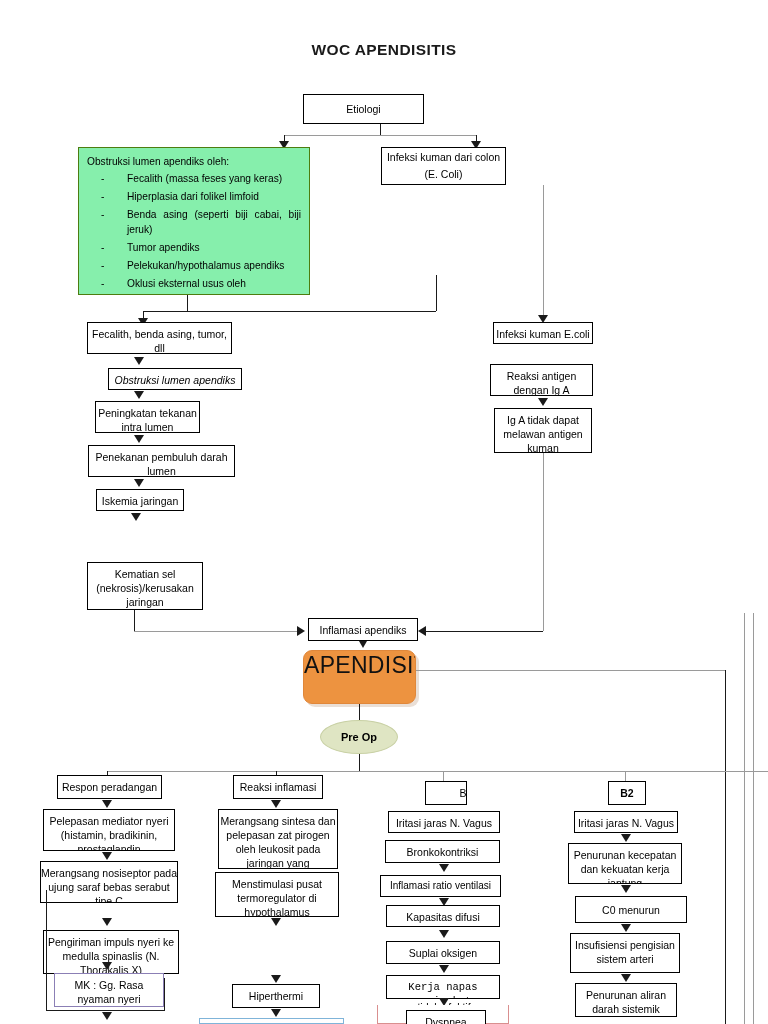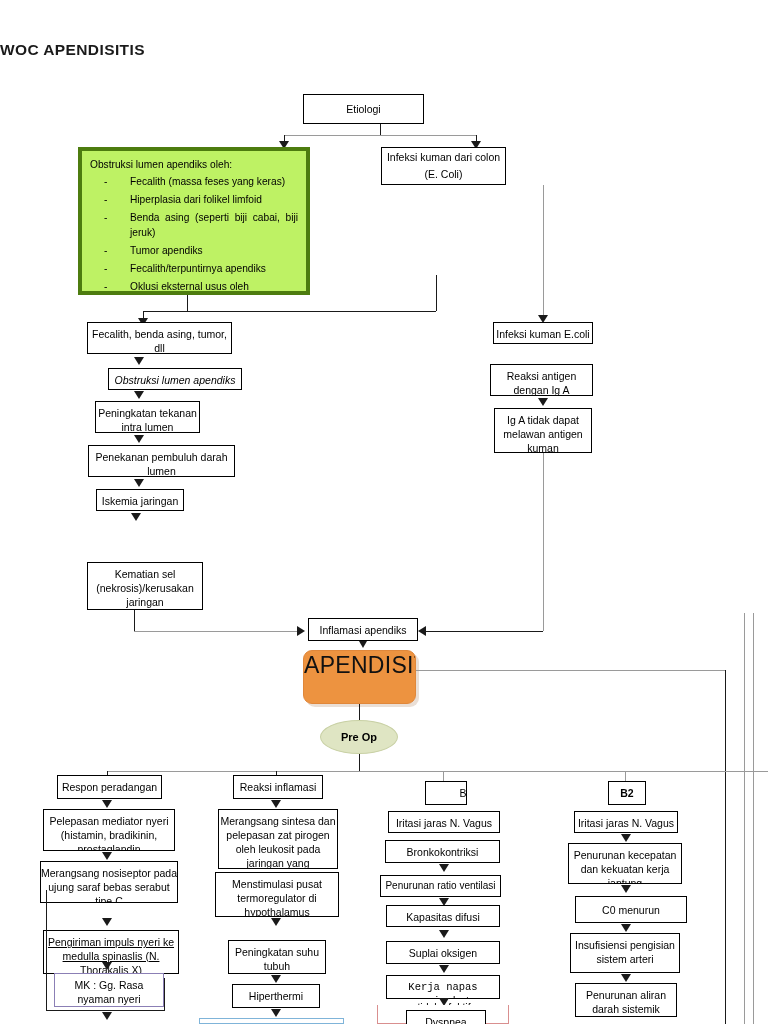--- a/index.html
+++ b/index.html
@@ -19,21 +19,21 @@
     overflow: hidden;
     background: #ffffff;
   }
 
   
   .page-title {
     position: absolute;
     left: 0;
     top: 41px;
     width: 768px;
-    text-align: left;
+    text-align: center;
     font-size: 15.5px;
     font-weight: bold;
     letter-spacing: 0.4px;
     color: #1a1a1a;
   }
 
   
   .box {
     position: absolute;
     box-sizing: border-box;
@@ -54,22 +54,22 @@
     display: flex;
     align-items: center;
     justify-content: center;
     padding-top: 0;
   }
 
   
   .listbox {
     position: absolute;
     box-sizing: border-box;
-    border: 4px solid #4d7c0f;
-    background: #bef264;
+    border: 1px solid #4d7c0f;
+    background: #86efac;
     font-size: 10.2px;
     line-height: 15px;
     color: #000000;
     padding: 6px 8px 0 8px;
     overflow: hidden;
   }
   .listbox .lead { margin-bottom: 2px; }
   .listbox ul {
     list-style: none;
     margin: 0;
@@ -181,21 +181,21 @@
   <div class="vline dark" style="left:476px; top:135px; height:9px;"></div>
   <div class="arrow-d" style="left:471px; top:141px;"></div>
 
   <div class="listbox" style="left:78px; top:147px; width:232px; height:148px;">
     <div class="lead">Obstruksi lumen apendiks oleh:</div>
     <ul>
       <li><span class="dash">-</span><span>Fecalith (massa feses yang keras)</span></li>
       <li><span class="dash">-</span><span>Hiperplasia dari folikel limfoid</span></li>
       <li><span class="dash">-</span><span>Benda asing (seperti biji cabai, biji jeruk)</span></li>
       <li><span class="dash">-</span><span>Tumor apendiks</span></li>
-      <li><span class="dash">-</span><span>Fecalith/terpuntirnya apendiks</span></li>
+      <li><span class="dash">-</span><span>Pelekukan/hypothalamus apendiks</span></li>
       <li><span class="dash">-</span><span>Oklusi eksternal usus oleh</span></li>
     </ul>
   </div>
 
   <div class="box mid" style="left:381px; top:147px; width:125px; height:38px; line-height:17px;">Infeksi kuman dari colon (E. Coli)</div>
 
   <div class="vline dark" style="left:187px; top:295px; height:16px;"></div>
   <div class="hline dark" style="left:143px; top:311px; width:293px;"></div>
   <div class="vline dark" style="left:143px; top:311px; height:11px;"></div>
   <div class="arrow-d" style="left:138px; top:318px;"></div>
@@ -260,52 +260,51 @@
 
   <div class="box pad" style="left:57px; top:775px; width:105px; height:24px;text-align:center;">Respon peradangan</div>
   <div class="arrow-d" style="left:102px; top:800px;"></div>
 
   <div class="box pad" style="left:43px; top:809px; width:132px; height:42px;">Pelepasan mediator nyeri (histamin, bradikinin, prostaglandin</div>
   <div class="arrow-d" style="left:102px; top:852px;"></div>
 
   <div class="box pad" style="left:40px; top:861px; width:138px; height:42px;">Merangsang nosiseptor pada ujung saraf bebas serabut tipe C</div>
   <div class="arrow-d" style="left:102px; top:918px;"></div>
 
-  <div class="box pad" style="left:43px; top:930px; width:136px; height:44px;text-decoration:underline;">Pengiriman impuls nyeri ke medulla spinaslis (N. Thorakalis X)</div>
+  <div class="box pad" style="left:43px; top:930px; width:136px; height:44px;">Pengiriman impuls nyeri ke medulla spinaslis (N. Thorakalis X)</div>
   <div class="arrow-d" style="left:102px; top:962px;"></div>
 
   <div class="box pad purple" style="left:54px; top:973px; width:110px; height:34px;">MK : Gg. Rasa nyaman nyeri</div>
   <div class="vline dark" style="left:46px; top:890px; height:121px;"></div>
   <div class="vline dark" style="left:164px; top:978px; height:33px;"></div>
   <div class="hline dark" style="left:46px; top:1010px; width:118px;"></div>
   <div class="arrow-d" style="left:102px; top:1012px;"></div>
 
   <div class="box pad" style="left:233px; top:775px; width:90px; height:24px;">Reaksi inflamasi</div>
   <div class="arrow-d" style="left:271px; top:800px;"></div>
 
   <div class="box pad" style="left:215px; top:872px; width:124px; height:45px;">Menstimulasi pusat termoregulator di hypothalamus</div>
 
   <div class="box pad" style="left:218px; top:809px; width:120px; height:60px;">Merangsang sintesa dan pelepasan zat pirogen oleh leukosit pada jaringan yang</div>
   <div class="arrow-d" style="left:271px; top:918px;"></div>
 
-  <div class="box pad" style="left:228px; top:940px; width:98px; height:34px;">Peningkatan suhu tubuh</div>
   <div class="arrow-d" style="left:271px; top:975px;"></div>
 
   <div class="box mid" style="left:232px; top:984px; width:88px; height:24px;">Hiperthermi</div>
   <div class="arrow-d" style="left:271px; top:1009px;"></div>
   <div class="box cyan" style="left:199px; top:1018px; width:145px; height:6px;"></div>
 
   <div class="box mid" style="left:425px; top:781px; width:38px; height:24px;padding-left:40px;">B1</div>
 
   <div class="box pad" style="left:388px; top:811px; width:112px; height:22px;">Iritasi jaras N. Vagus</div>
 
   <div class="box mid" style="left:385px; top:840px; width:115px; height:23px;">Bronkokontriksi</div>
   <div class="arrow-d" style="left:439px; top:864px;"></div>
 
-  <div class="box mid" style="left:380px; top:875px; width:121px; height:22px; font-size:10px;">Penurunan ratio ventilasi</div>
+  <div class="box mid" style="left:380px; top:875px; width:121px; height:22px; font-size:10px;">Inflamasi ratio ventilasi</div>
   <div class="arrow-d" style="left:439px; top:898px;"></div>
 
   <div class="box pad" style="left:386px; top:905px; width:114px; height:22px;">Kapasitas difusi menurun</div>
   <div class="arrow-d" style="left:439px; top:930px;"></div>
 
   <div class="box mid" style="left:386px; top:941px; width:114px; height:23px;">Suplai oksigen</div>
   <div class="arrow-d" style="left:439px; top:965px;"></div>
 
   <div class="box pad" style="left:386px; top:975px; width:114px; height:24px;font-family:Liberation Mono, monospace;">Kerja napas meningkat</div>
 

